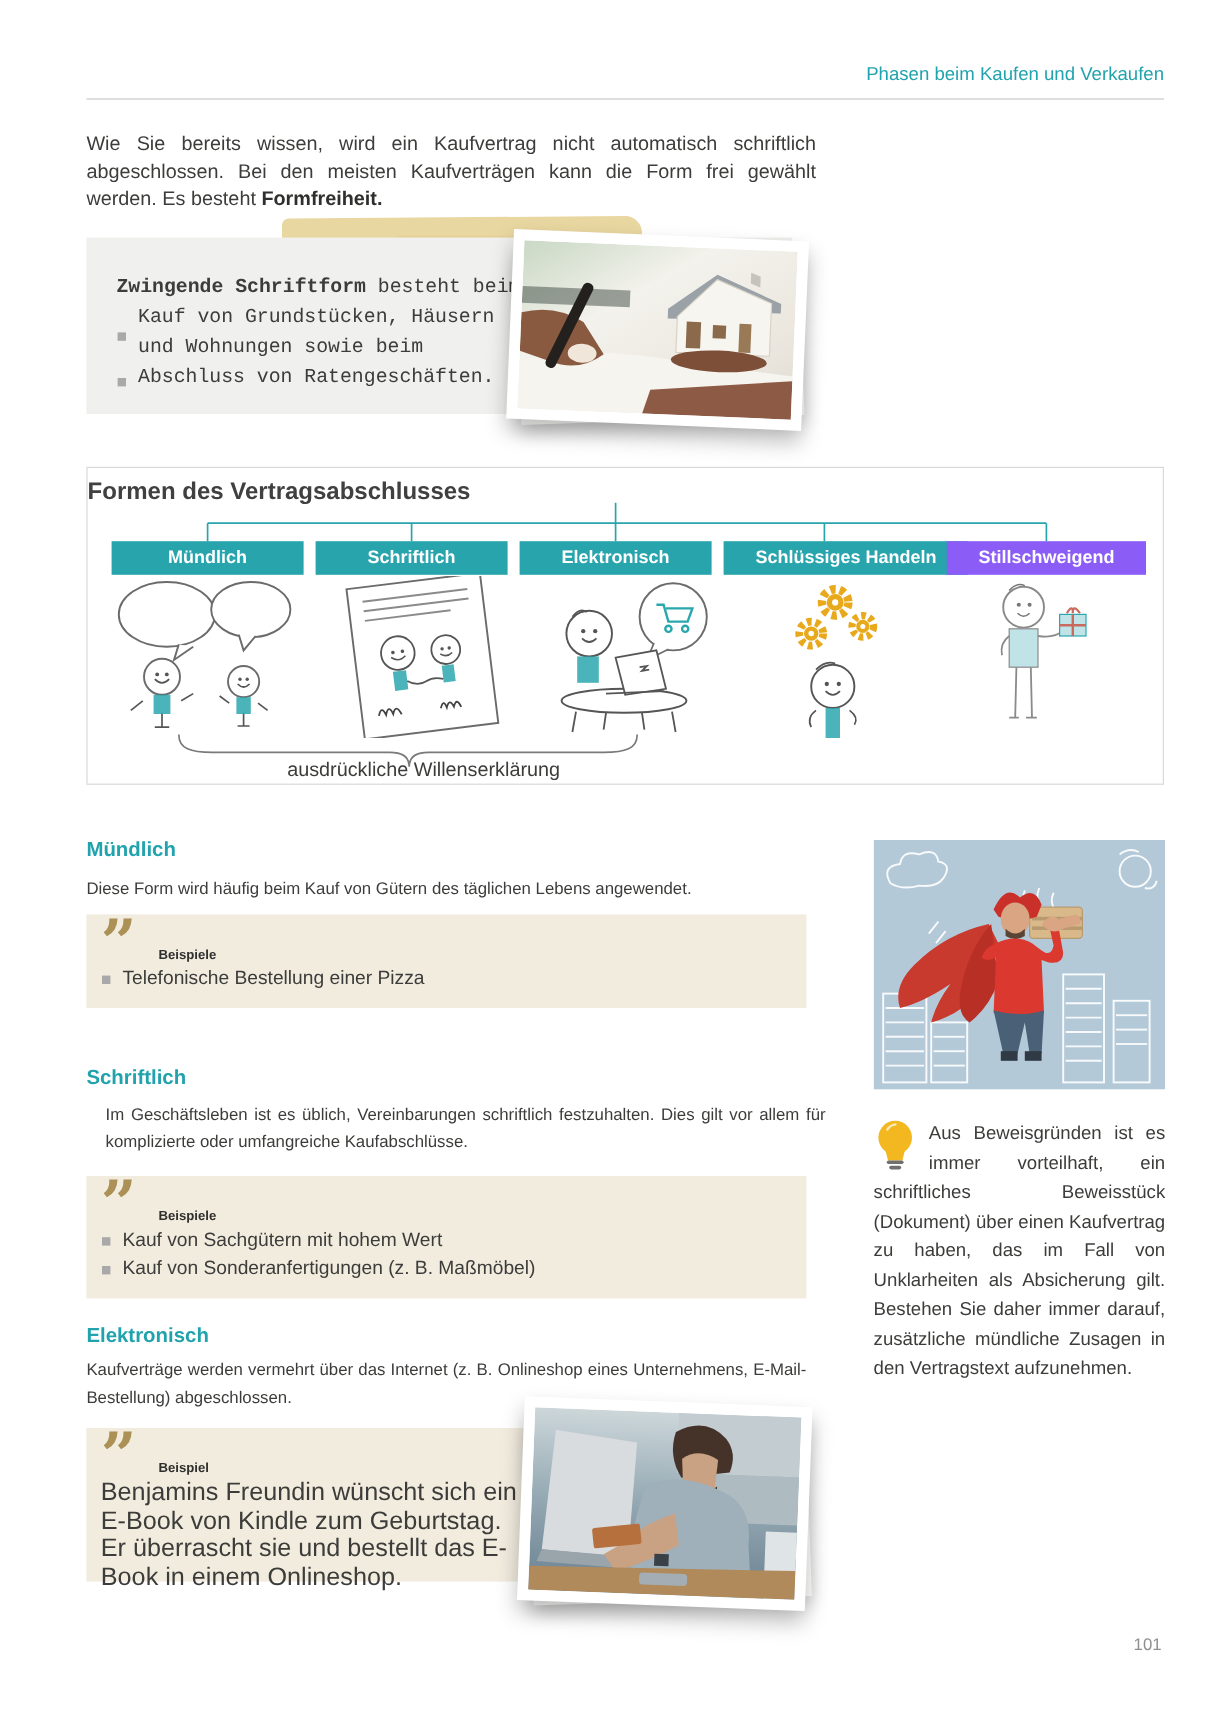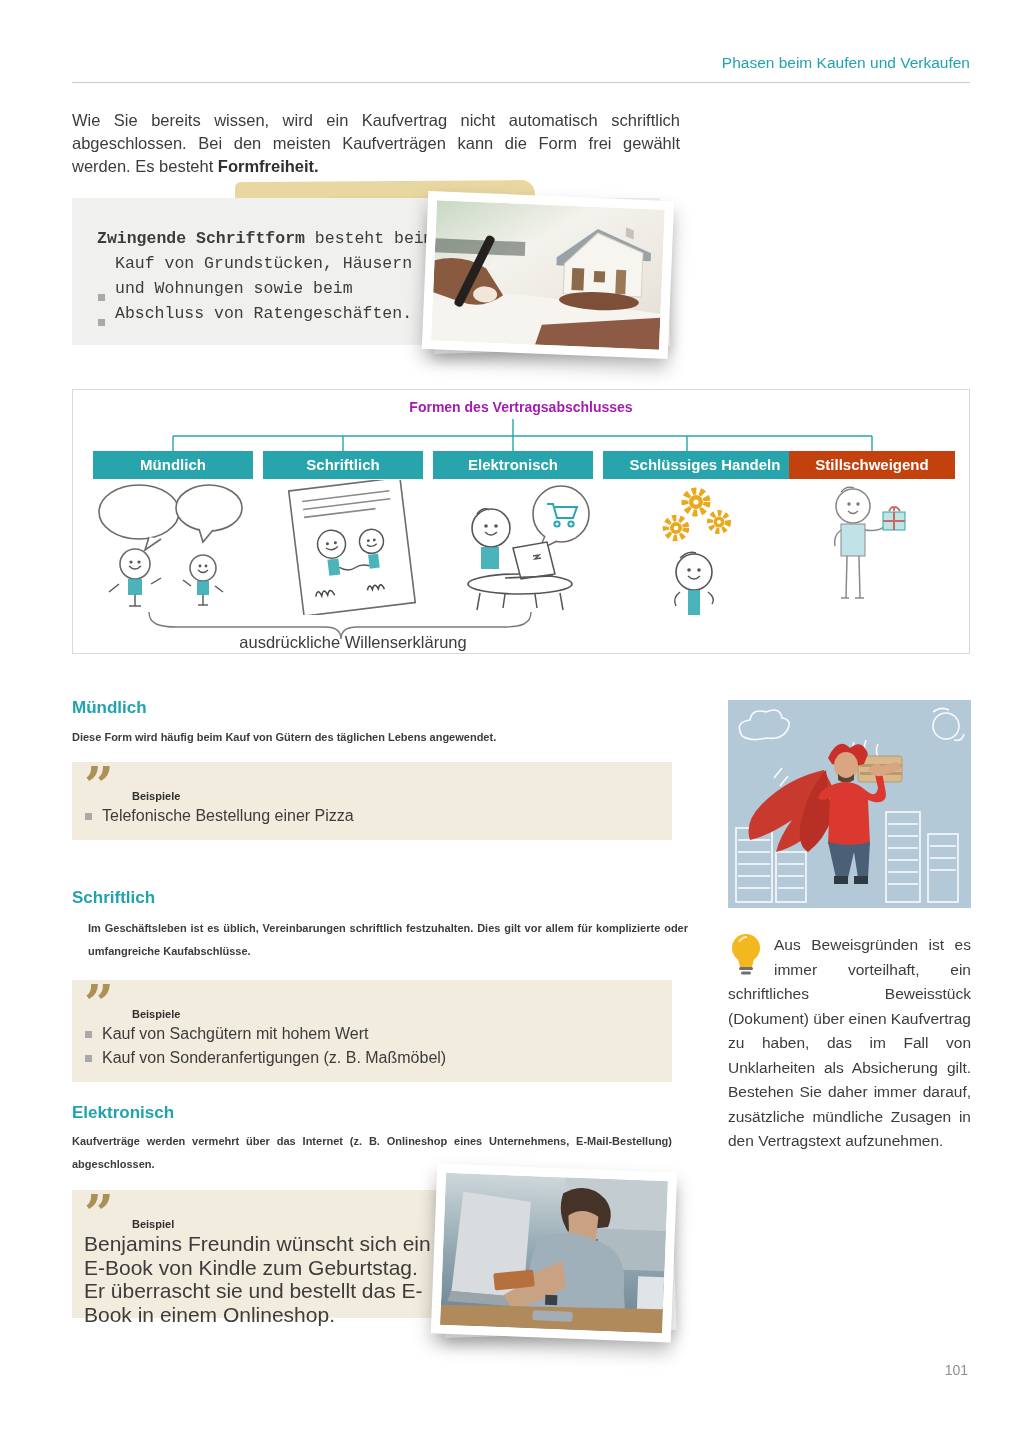--- a/index.html
+++ b/index.html
@@ -18,38 +18,38 @@
   .intro b{color:#2f2f2d;margin-top:41px;}
 
   
   .brush{top:181px;left:235px;width:300px;height:27px;background:#e9d7a1;
          border-radius:6px 14px 4px 10px;transform:rotate(-.4deg);}
   .brush2{top:196px;left:330px;width:190px;height:16px;background:#e4d098;opacity:.7;border-radius:3px;}
 
   
   .sbox{top:198px;left:72px;width:588px;height:147px;background:#f0f0ee;}
   .sbox-inner{padding:28px 0 0 25px;font-size:16.5px;line-height:25px;font-family:Liberation Mono, monospace;}
-  .bullet-row{display:flex;align-items:flex-end;width:330px;}
+  .bullet-row{display:flex;align-items:center;width:330px;}
   .sq{flex:0 0 7px;width:7px;height:7px;background:#a9a9a9;margin:9px 10px 0 1px;}
 
   
   .sheet{background:#fdfdfb;box-shadow:0 6px 14px rgba(0,0,0,.20);}
   .polaroid{background:#ffffff;padding:9px;box-shadow:0 10px 18px rgba(0,0,0,.25);}
   .polaroid svg{display:block;}
 
   
   .diagram{top:389px;left:72px;width:896px;height:263px;border:1px solid #d9d9d9;background:#fff;}
-  .diagram-title{position:absolute;top:9px;left:0;width:896px;text-align:center;color:#a21caf;font-weight:bold;font-size:14px;}
+  .diagram-title{position:absolute;top:9px;left:0;width:896px;color:#404040;font-weight:bold;font-size:20px;}
   .node{position:absolute;top:61px;height:28px;line-height:28px;text-align:center;color:#fff;font-weight:bold;font-size:15px;background:#27a4ac;}
-  .node.light{background:#c2410c;}
+  .node.light{background:#8b5cf6;}
   .brace-label{position:absolute;top:243px;left:150px;width:260px;text-align:center;font-size:16.5px;color:#3c3c3a;}
 
   
   .h-teal{color:#21a3ad;font-weight:bold;font-size:17px;}
-  .para{width:600px;font-size:11px;line-height:23px;text-align:justify;font-weight:bold;}
+  .para{width:600px;font-size:14px;line-height:23px;text-align:justify;}
   .exbox{left:72px;width:600px;background:#f2ecdf;box-sizing:border-box;padding:8px 16px 12px 12px;}
   .ex-head{height:34px;position:relative;}
   .quote{position:absolute;left:0;top:-6px;font-family:"DejaVu Serif",serif;font-weight:bold;
          font-size:52px;line-height:44px;color:#ab9156;letter-spacing:-4px;}
   .ex-title{position:absolute;left:48px;bottom:2px;font-weight:bold;font-size:11px;color:#2f2f2d;}
   .ex-item{display:flex;align-items:flex-start;font-size:16px;line-height:24px;}
   .ex-item .sq{margin-top:9px;}
   .ex-text{width:352px;font-size:21px;line-height:23.5px;}
 
   

